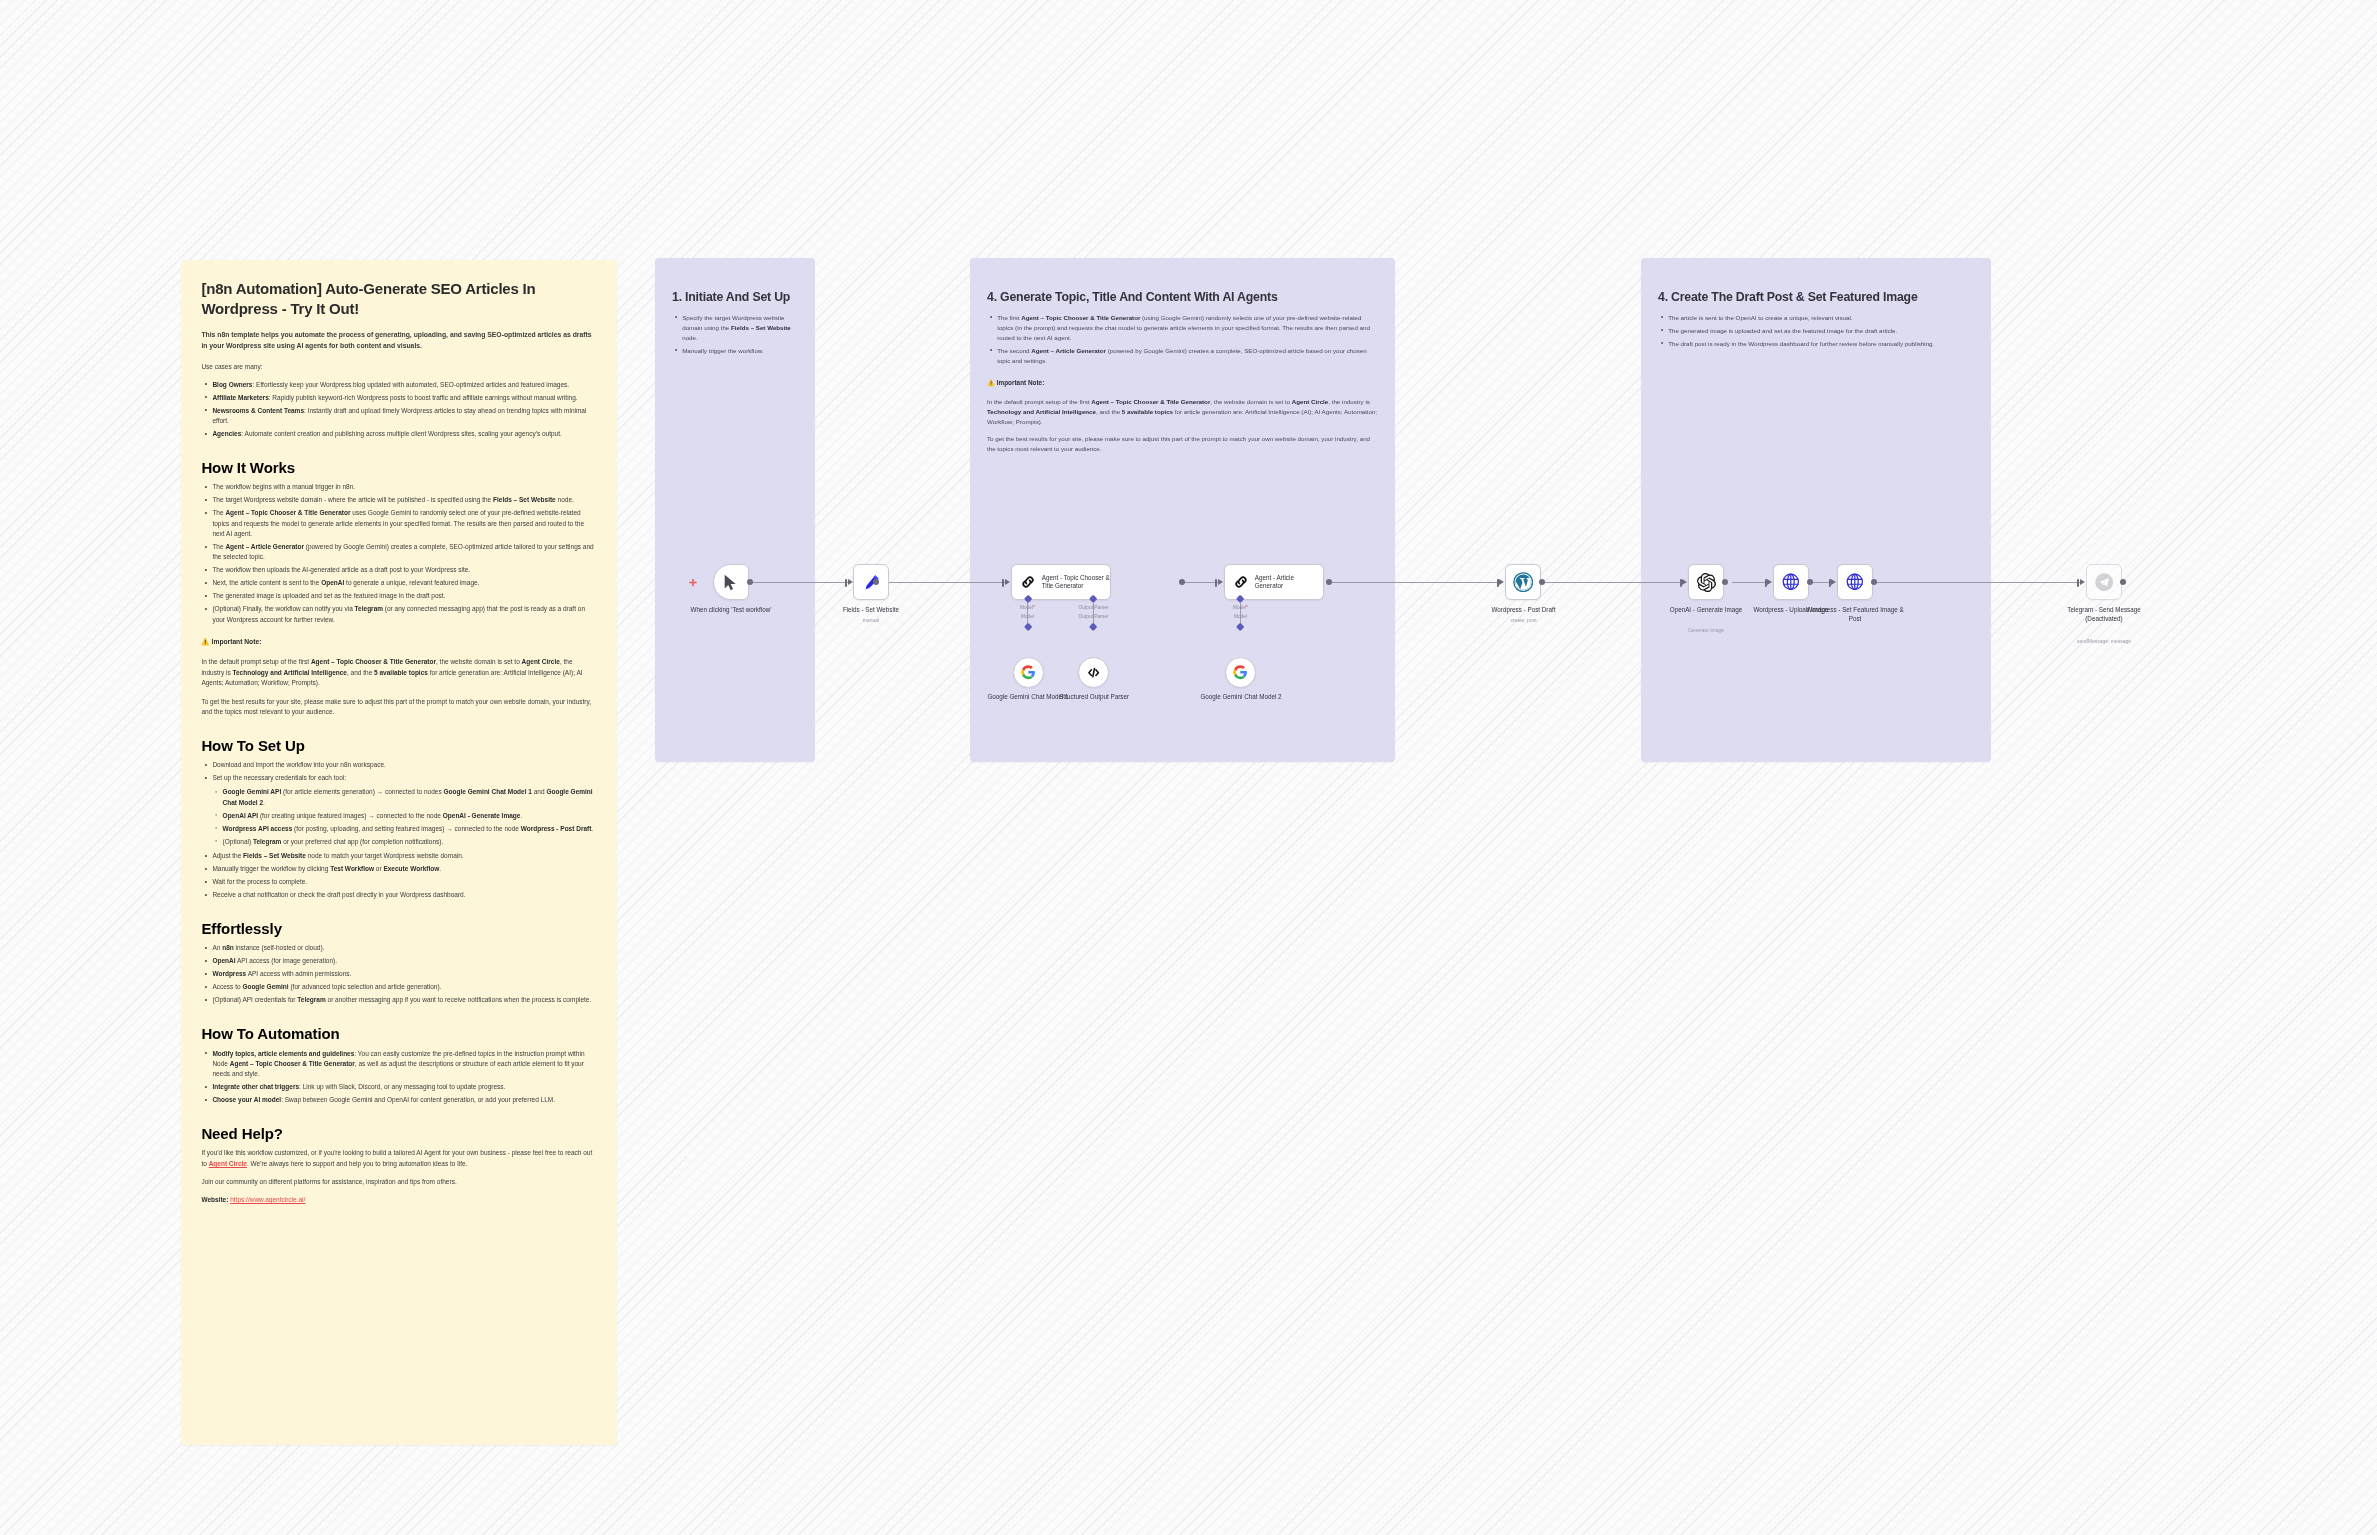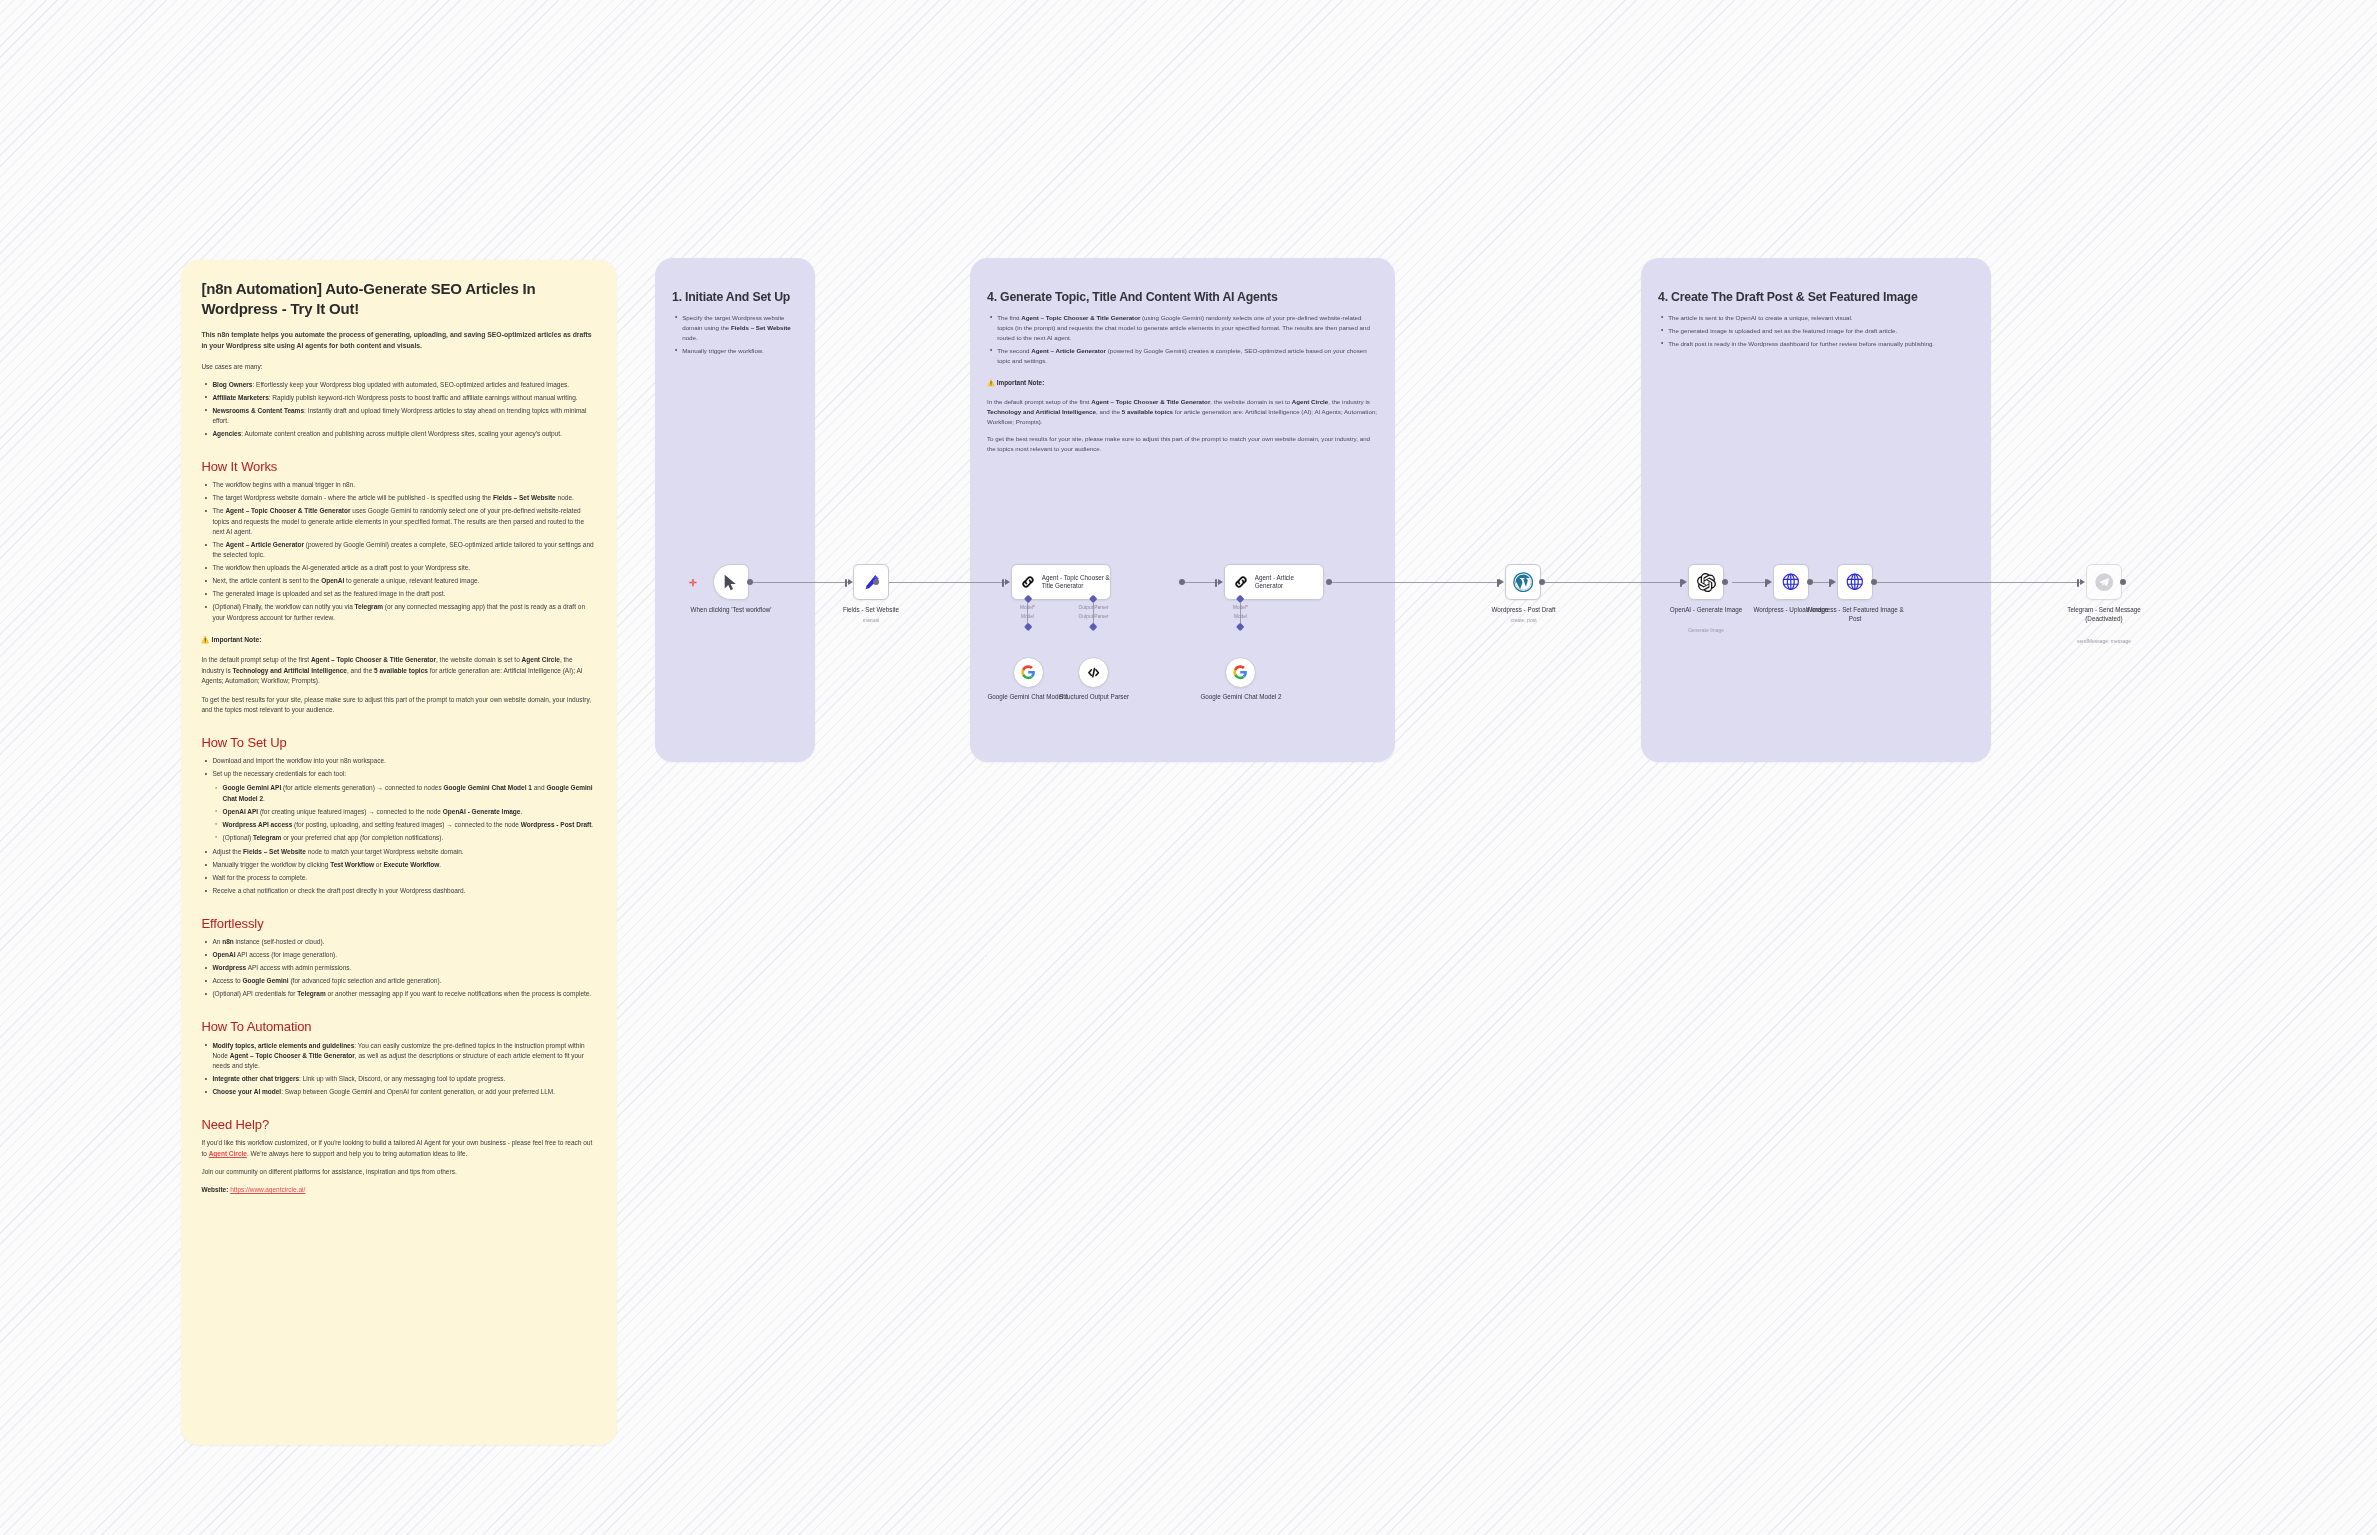--- a/index.html
+++ b/index.html
@@ -22,21 +22,21 @@
     position: relative;
   }
   #canvas {
     position: absolute;
     inset: 0;
   }
 
   
   .sticky {
     position: absolute;
-    border-radius: 18px;
+    border-radius: 4px;
     box-sizing: border-box;
   }
   .sticky.yellow {
     background: #fdf6d9;
     padding: 19px 20.4px 15.3px 20.4px;
     overflow: hidden;
     box-shadow: 0 0.9px 1.7px rgba(0,0,0,0.05);
   }
   .sticky.purple {
     background: #dedcf1;
@@ -47,23 +47,23 @@
   
   .ynote h1 {
     font-size: 15px;
     line-height: 1.34;
     font-weight: 700;
     color: #2b2b2b;
     margin: 0 0 9.4px 0;
     letter-spacing: -0.2px;
   }
   .ynote h2 {
-    font-size: 13px;
-    font-weight: 400;
-    color: #b91c1c;
+    font-size: 15px;
+    font-weight: 700;
+    color: #000000;
     margin: 19px 0 6.8px 0;
     letter-spacing: -0.1px;
   }
   .ynote p {
     font-size: 6.5px;
     line-height: 1.62;
     color: #3b3b3b;
     margin: 0 0 7.7px 0;
   }
   .ynote p.lead {

